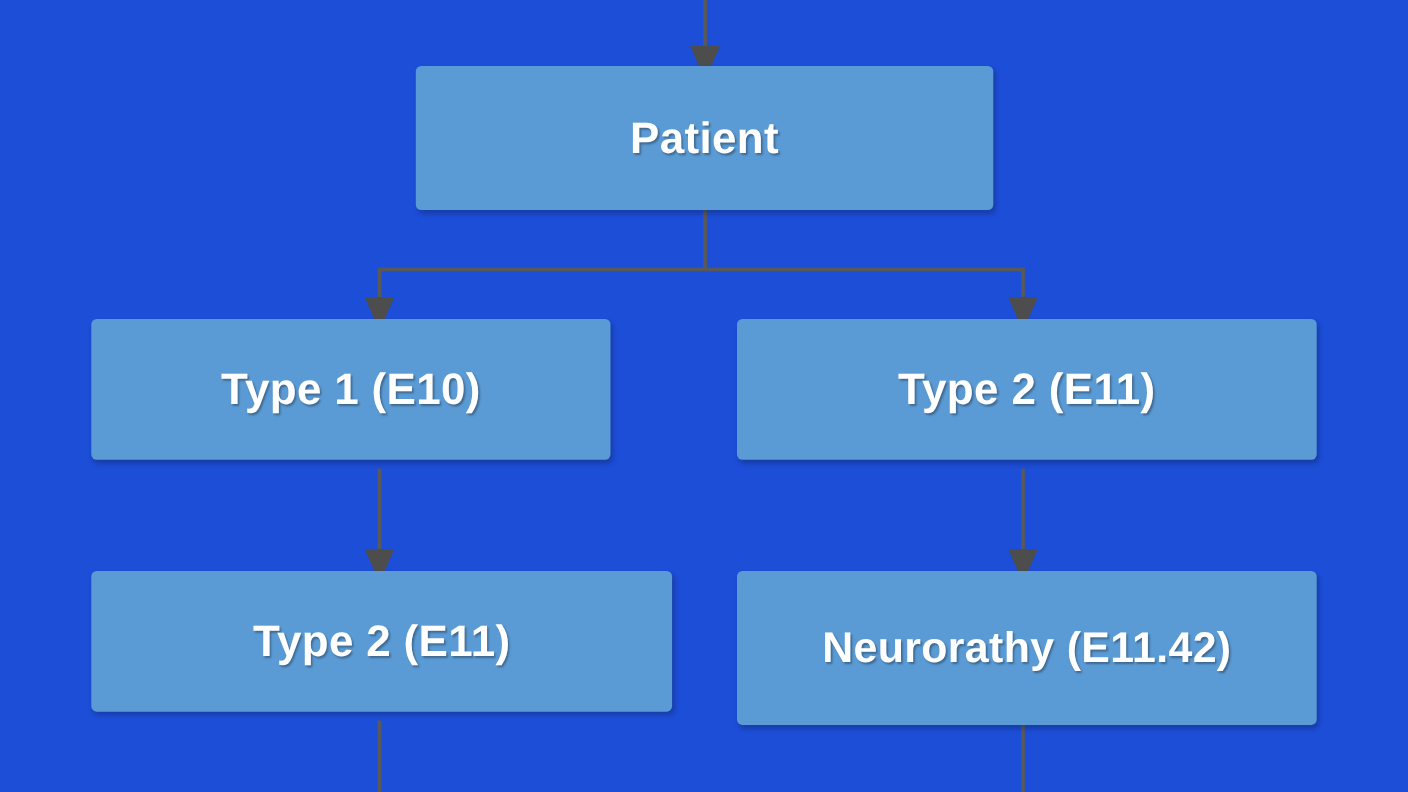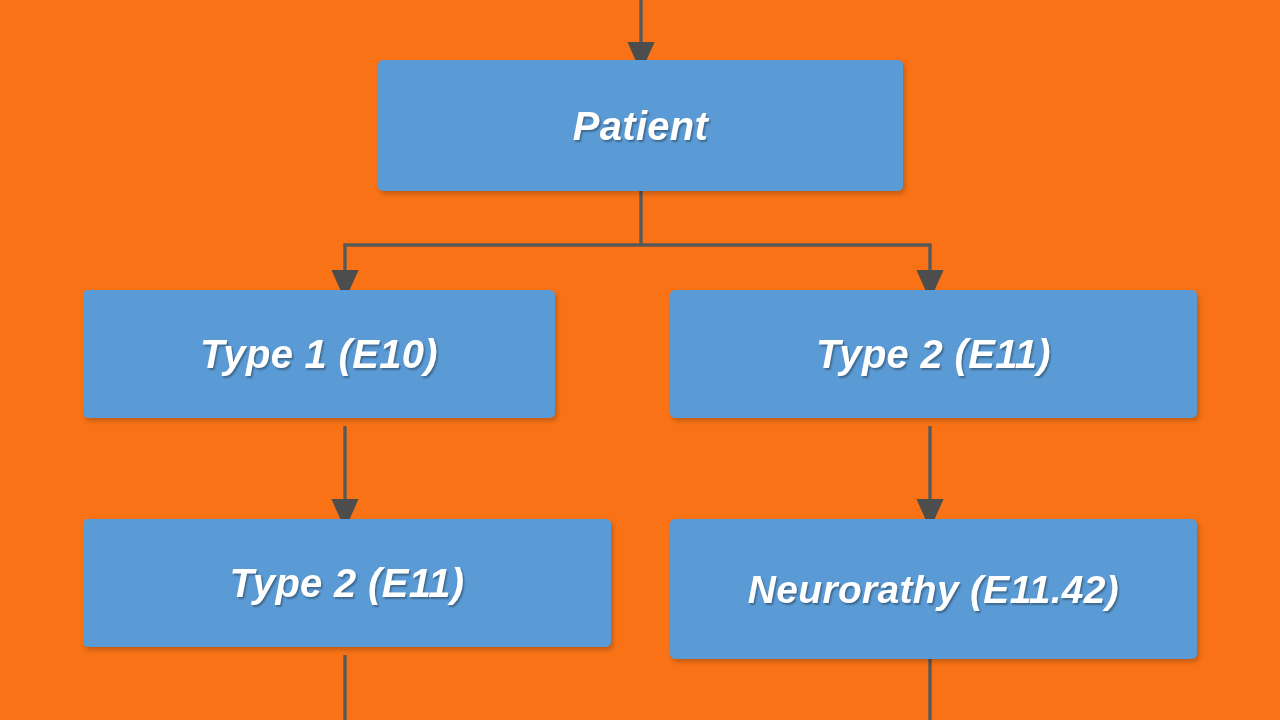--- a/index.html
+++ b/index.html
@@ -5,24 +5,23 @@
 <style>
   html, body {
     margin: 0;
     padding: 0;
     background: #ffffff;
   }
   #canvas {
     position: relative;
     width: 1280px;
     height: 720px;
-    background: #f97316;
+    background: #1d4ed8;
     overflow: hidden;
     font-family: "Liberation Sans", sans-serif;
-    font-style: italic;
   }
   .node {
     position: absolute;
     box-sizing: border-box;
     background: #5b9bd5;
     border-radius: 5px;
     display: flex;
     align-items: center;
     justify-content: center;
     box-shadow: 2px 3px 5px rgba(0,0,0,0.22);

